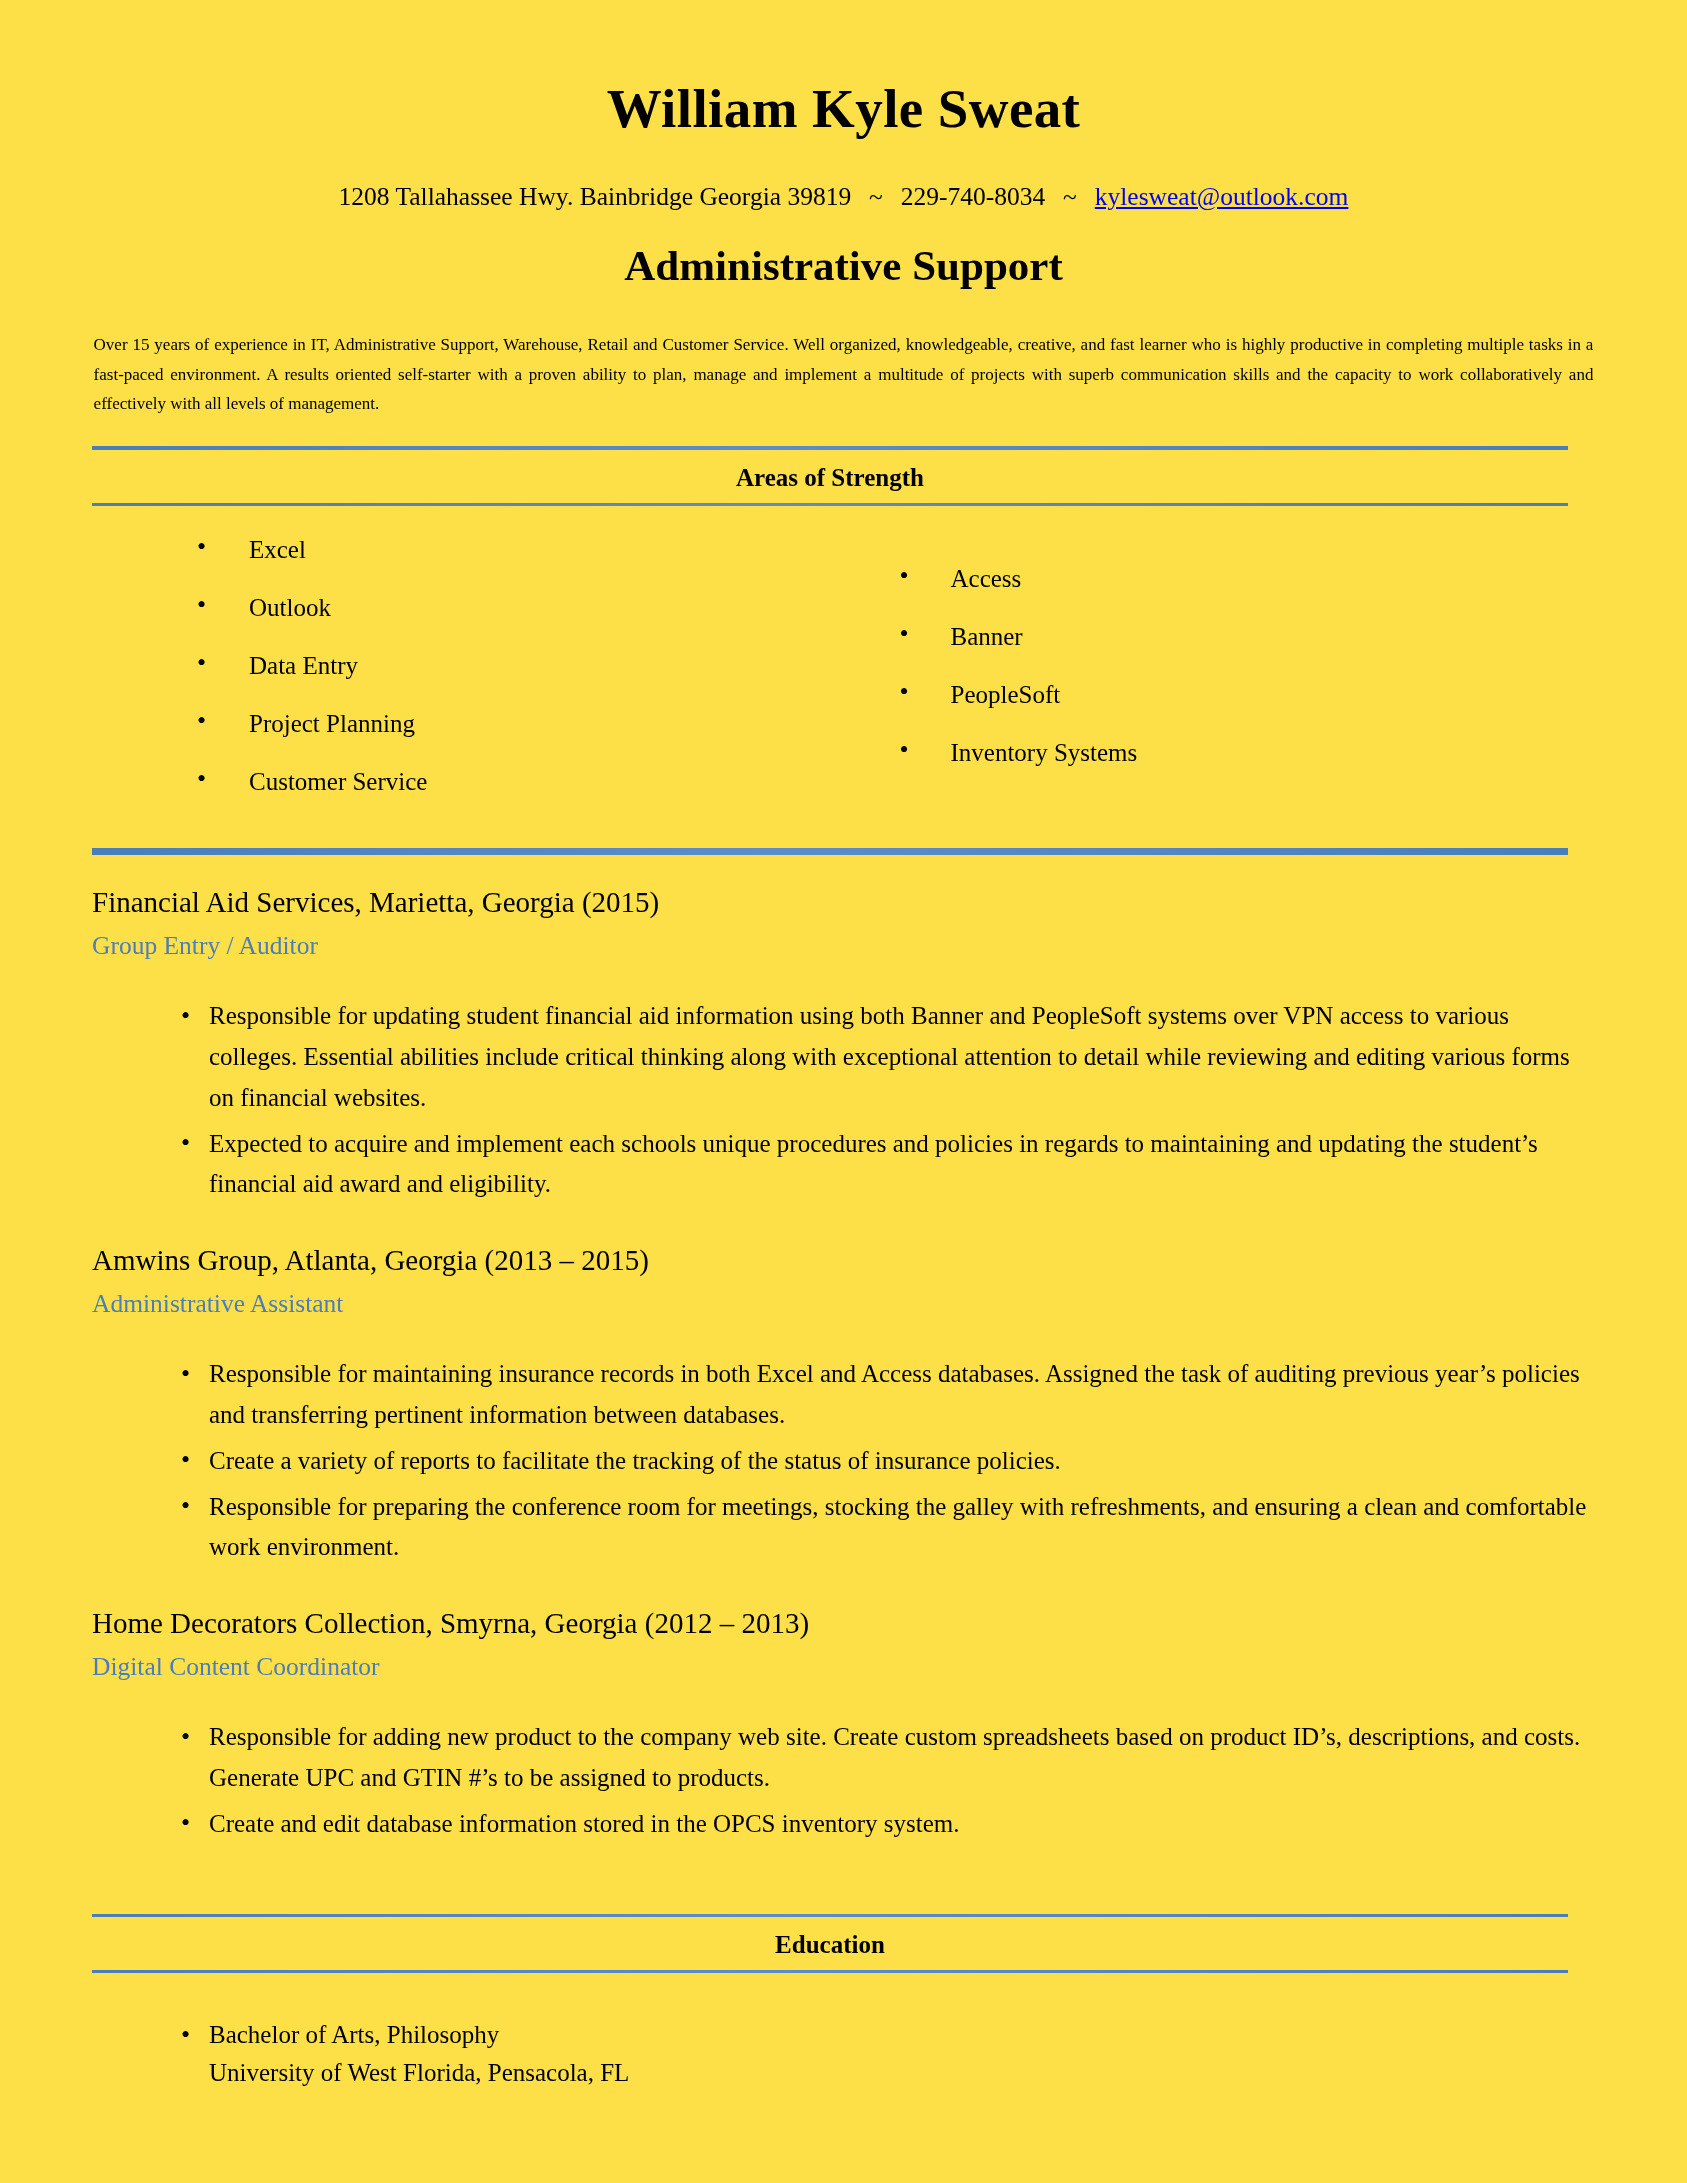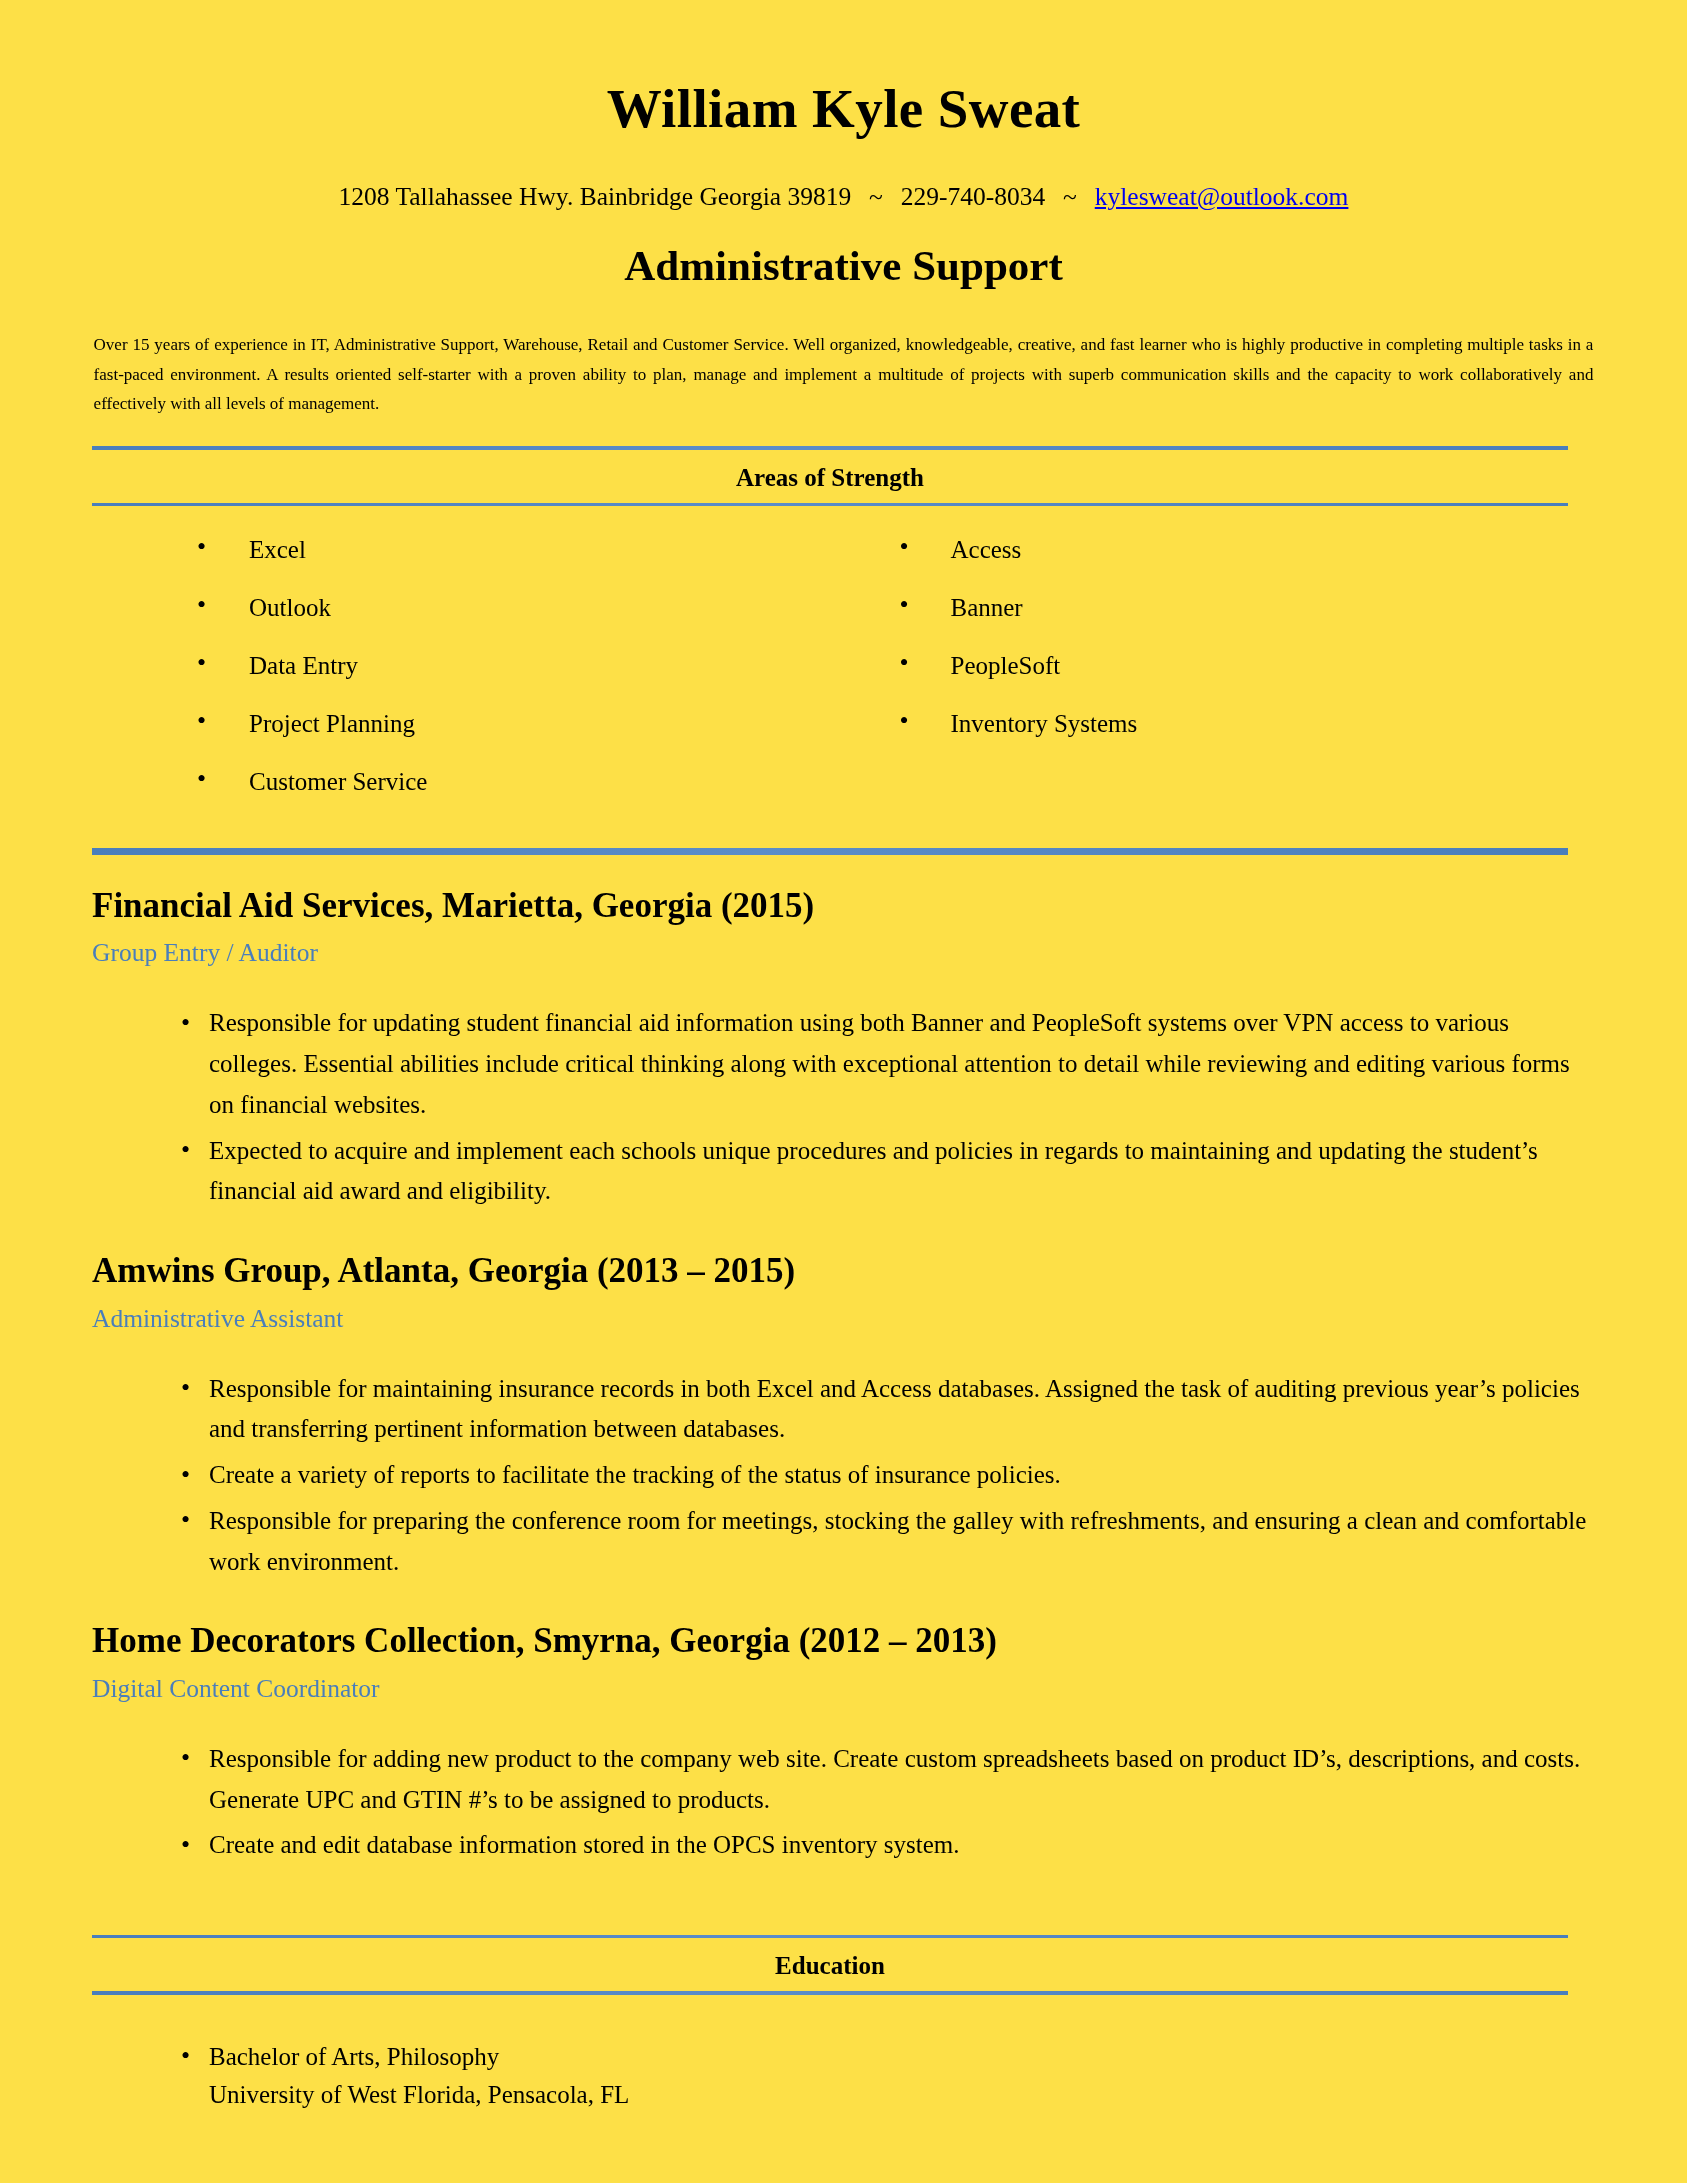--- a/index.html
+++ b/index.html
@@ -83,20 +83,21 @@
     line-height: 1.0;
     padding: 15px 0 13px 0;
     width: 1476px;
   }
 
   
   .skills {
     display: flex;
     margin: 31px 0 0 0;
     padding: 0;
+    align-items: center;
   }
   .skills-col {
     width: 50%;
     list-style: none;
     margin: 0;
     padding: 0;
   }
   .skills-col li {
     position: relative;
     font-size: 25px;
@@ -117,22 +118,22 @@
   }
   .skills-col.right li::before {
     left: 56px;
   }
 
   
   .job {
     margin: 0;
   }
   .job-title {
-    font-size: 35px;
-    font-weight: bold;
+    font-size: 29px;
+    font-weight: normal;
     line-height: 1.2;
     margin: 0 0 11.5px 0;
   }
   .job-role {
     font-size: 25.5px;
     color: #4a7ebb;
     line-height: 1.2;
     margin: 0 0 21.4px 0;
   }
   ul.duties {

